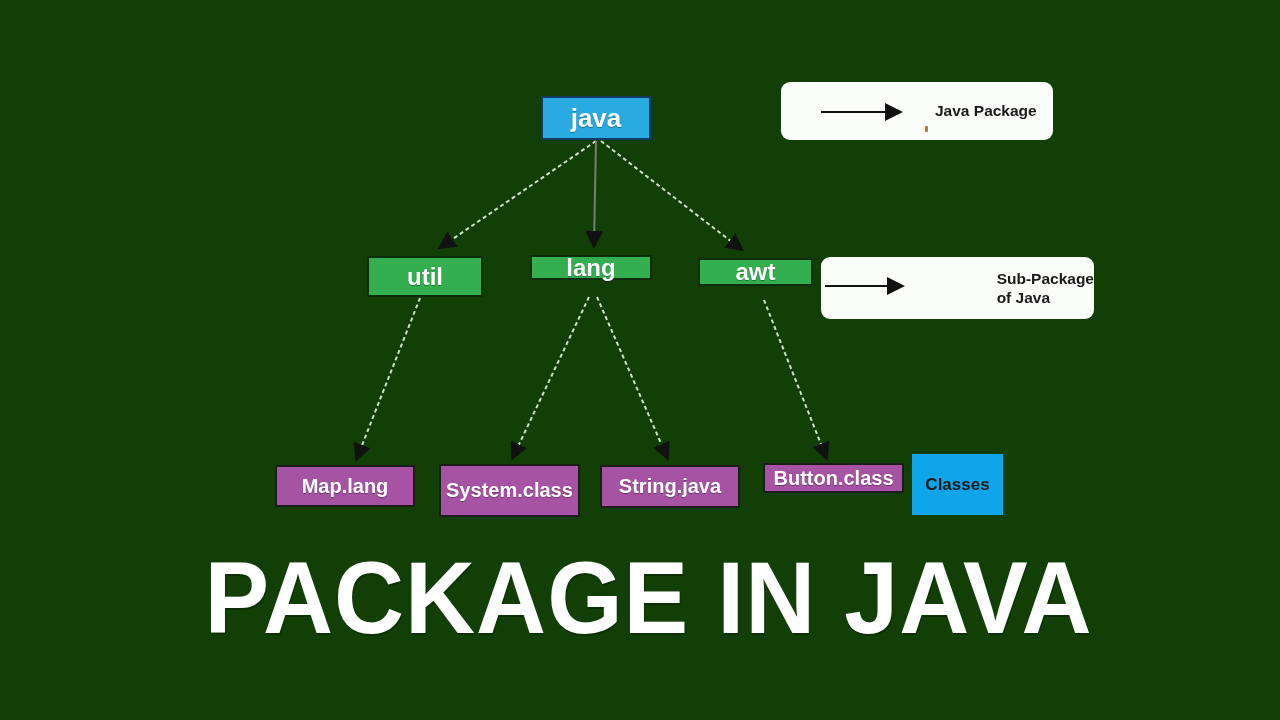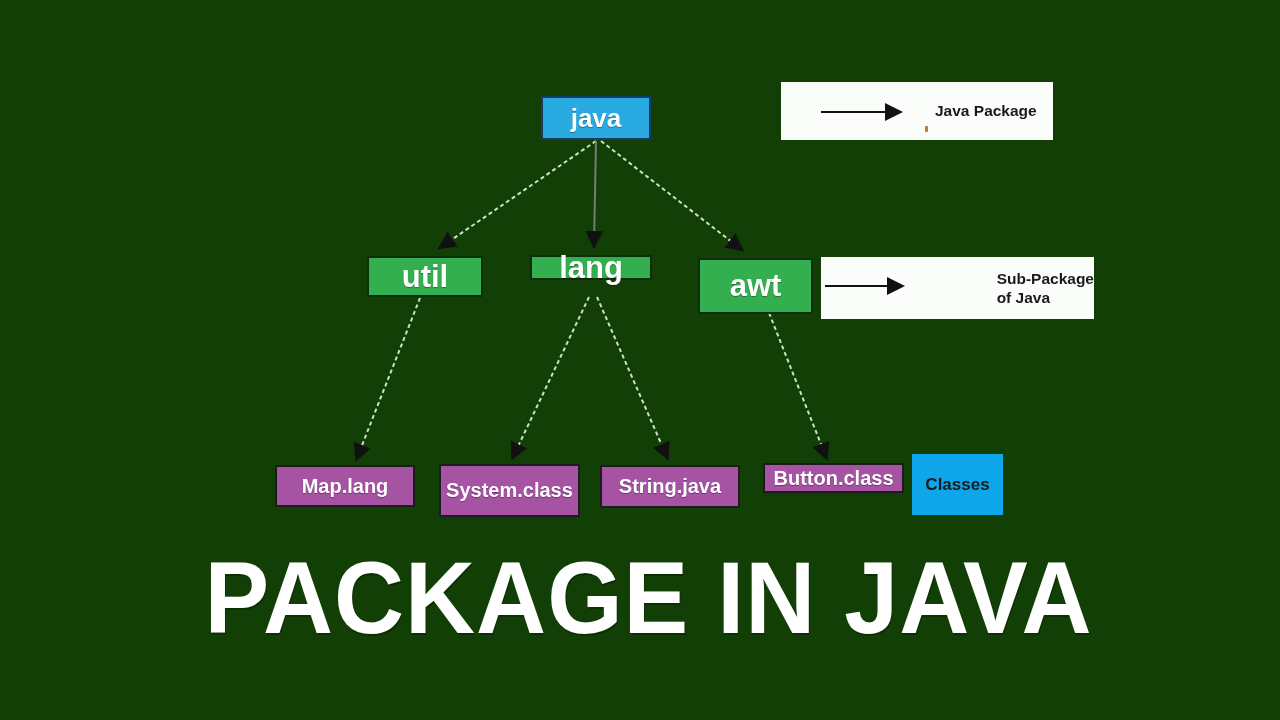--- a/index.html
+++ b/index.html
@@ -12,39 +12,39 @@
   .box{
     position:absolute;display:flex;align-items:center;justify-content:center;
     box-sizing:border-box;font-weight:bold;color:#ffffff;
     text-shadow:0 1px 1px rgba(0,0,0,.35);
   }
   .root-box{
     left:541px;top:96px;width:110px;height:44px;
     background:#29abe2;border:2px solid #123c63;font-size:26px;
   }
   .pkg-box{
-    background:#33af50;border:2px solid #0d2e0d;font-size:31px;
+    background:#33af50;border:2px solid #0d2e0d;font-size:24px;
   }
   .pkg-util{left:367px;top:256px;width:116px;height:41px;}
   .pkg-lang{left:530px;top:255px;width:122px;height:25px;}
-  .pkg-awt {left:698px;top:258px;width:115px;height:56px;}
+  .pkg-awt {left:698px;top:258px;width:115px;height:28px;}
   .cls-box{
     background:#a653a4;border:2px solid #1c1c1c;font-size:20px;
   }
   .cls-0{left:275px;top:465px;width:140px;height:42px;}
   .cls-1{left:439px;top:464px;width:141px;height:53px;}
   .cls-2{left:600px;top:465px;width:140px;height:43px;}
   .cls-3{left:763px;top:463px;width:141px;height:30px;}
   .classes-note{
     left:912px;top:454px;width:91px;height:61px;
     background:#0ea5e9;color:#1a1a1a;font-size:17px;text-shadow:none;
   }
   .legend{
     position:absolute;background:#fbfdfb;color:#1a1a1a;
-    display:flex;align-items:center;box-sizing:border-box;
+    display:flex;align-items:center;box-sizing:border-box;border-radius:9px;
   }
   .legend-1{left:781px;top:82px;width:272px;height:58px;}
   .legend-2{left:821px;top:257px;width:273px;height:62px;justify-content:space-between;}
   .legend svg{flex:0 0 auto;}
   .legend-label{font-weight:bold;font-size:15.5px;line-height:1.25;margin-left:14px;}
   .tick-mark{
     position:absolute;left:144px;top:44px;width:3px;height:6px;
     background:#c4762f;border-radius:1px;
   }
   #arrows{position:absolute;left:0;top:0;pointer-events:none;}

